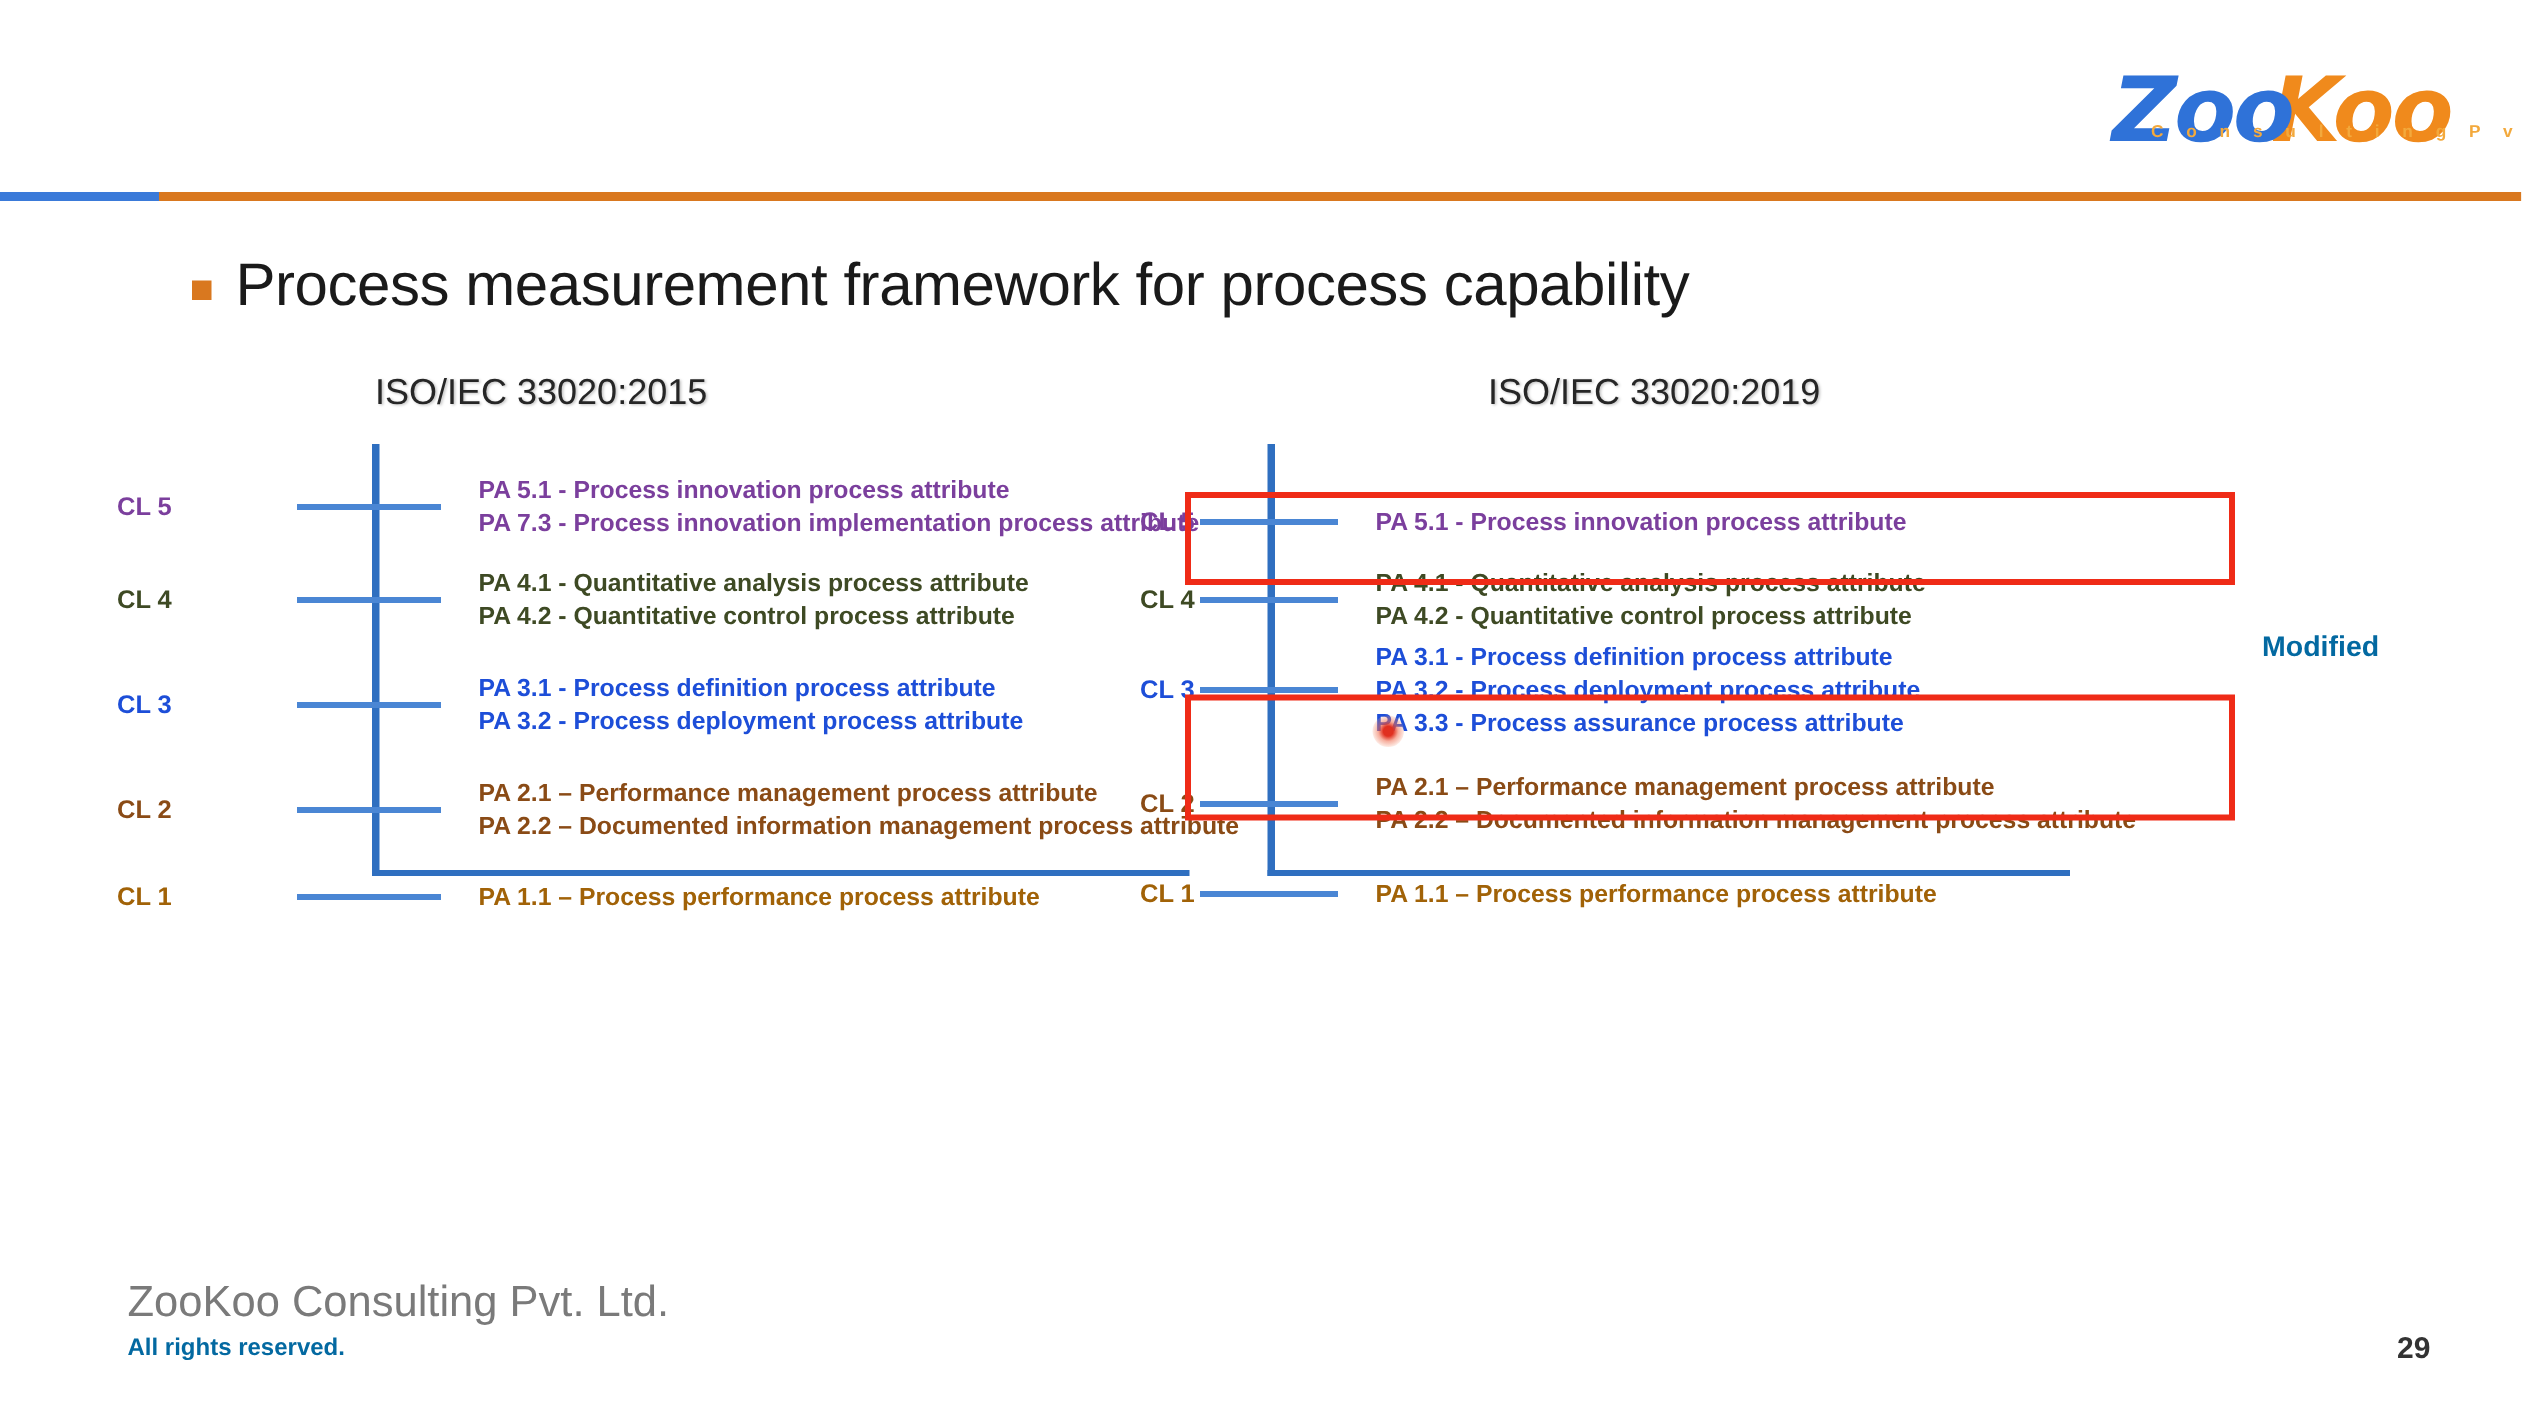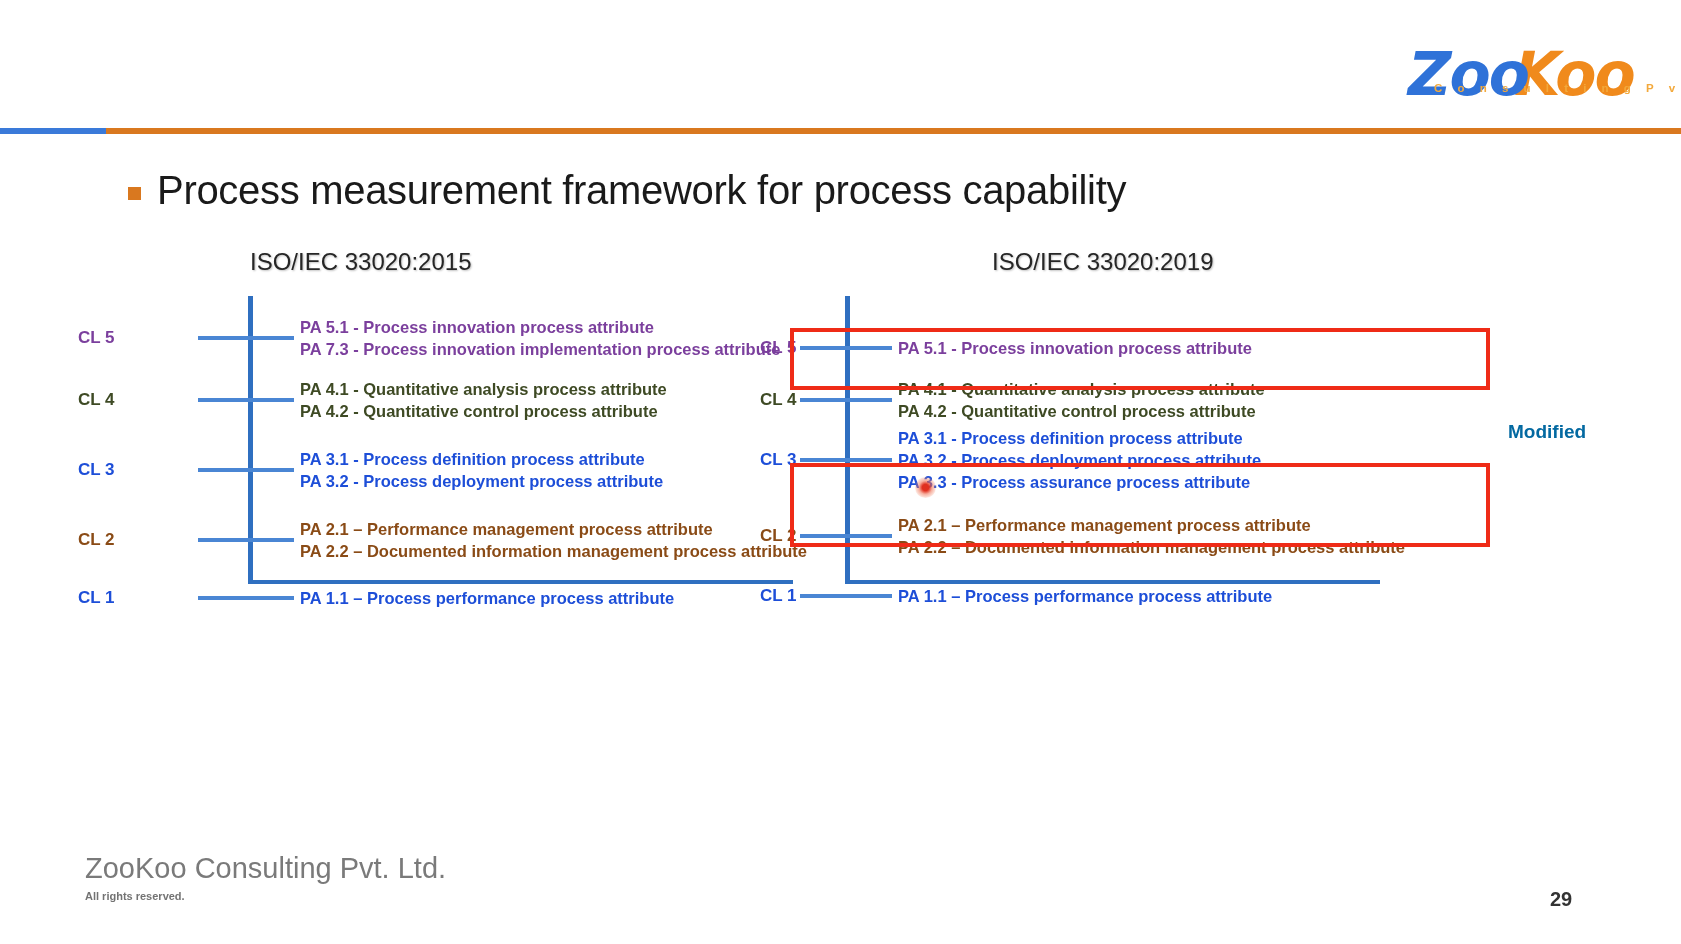--- a/index.html
+++ b/index.html
@@ -168,28 +168,29 @@
   }
   .pa-list {
     position: absolute;
     white-space: nowrap;
   }
   .pa-line {
     font-size: 16.5px;
     font-weight: 700;
     line-height: 22px;
     white-space: nowrap;
+    margin-left: 19px;
   }
 
   
   .lvl5 { color: #7b3f9d; }
   .lvl4 { color: #3e4a24; }
   .lvl3 { color: #1d4ed8; }
   .lvl2 { color: #8a4b16; }
-  .lvl1 { color: #1d4ed8; }
+  .lvl1 { color: #a16207; }
 
   
   #panel-left .cl-label { left: 0; }
   #panel-left .tick { left: 120px; width: 96px; }
   #panel-left .pa-list { left: 222px; }
 
   
   #panel-right .cl-label { left: 0; }
   #panel-right .tick { left: 40px; width: 92px; }
   #panel-right .pa-list { left: 138px; }
@@ -237,38 +238,38 @@
     top: 852px;
     font-size: 29px;
     font-weight: 400;
     color: #7a7a7a;
     white-space: nowrap;
   }
   #footer-rights {
     position: absolute;
     left: 85px;
     top: 890px;
-    font-size: 11px;
-    font-weight: 700;
-    color: #737373;
+    font-size: 16px;
+    font-weight: 700;
+    color: #0369a1;
     white-space: nowrap;
   }
   #watermark {
     position: absolute;
     left: 1280px;
     top: 845px;
     font-family: "DejaVu Sans", sans-serif;
     font-size: 41px;
     color: #d6d6d6;
     white-space: nowrap;
     letter-spacing: 2px;
   }
   #page-number {
     position: absolute;
-    left: 1550px;
+    left: 1598px;
     top: 888px;
     font-size: 20px;
     font-weight: 700;
     color: #333333;
     white-space: nowrap;
   }
 </style>
 </head>
 <body>
 

